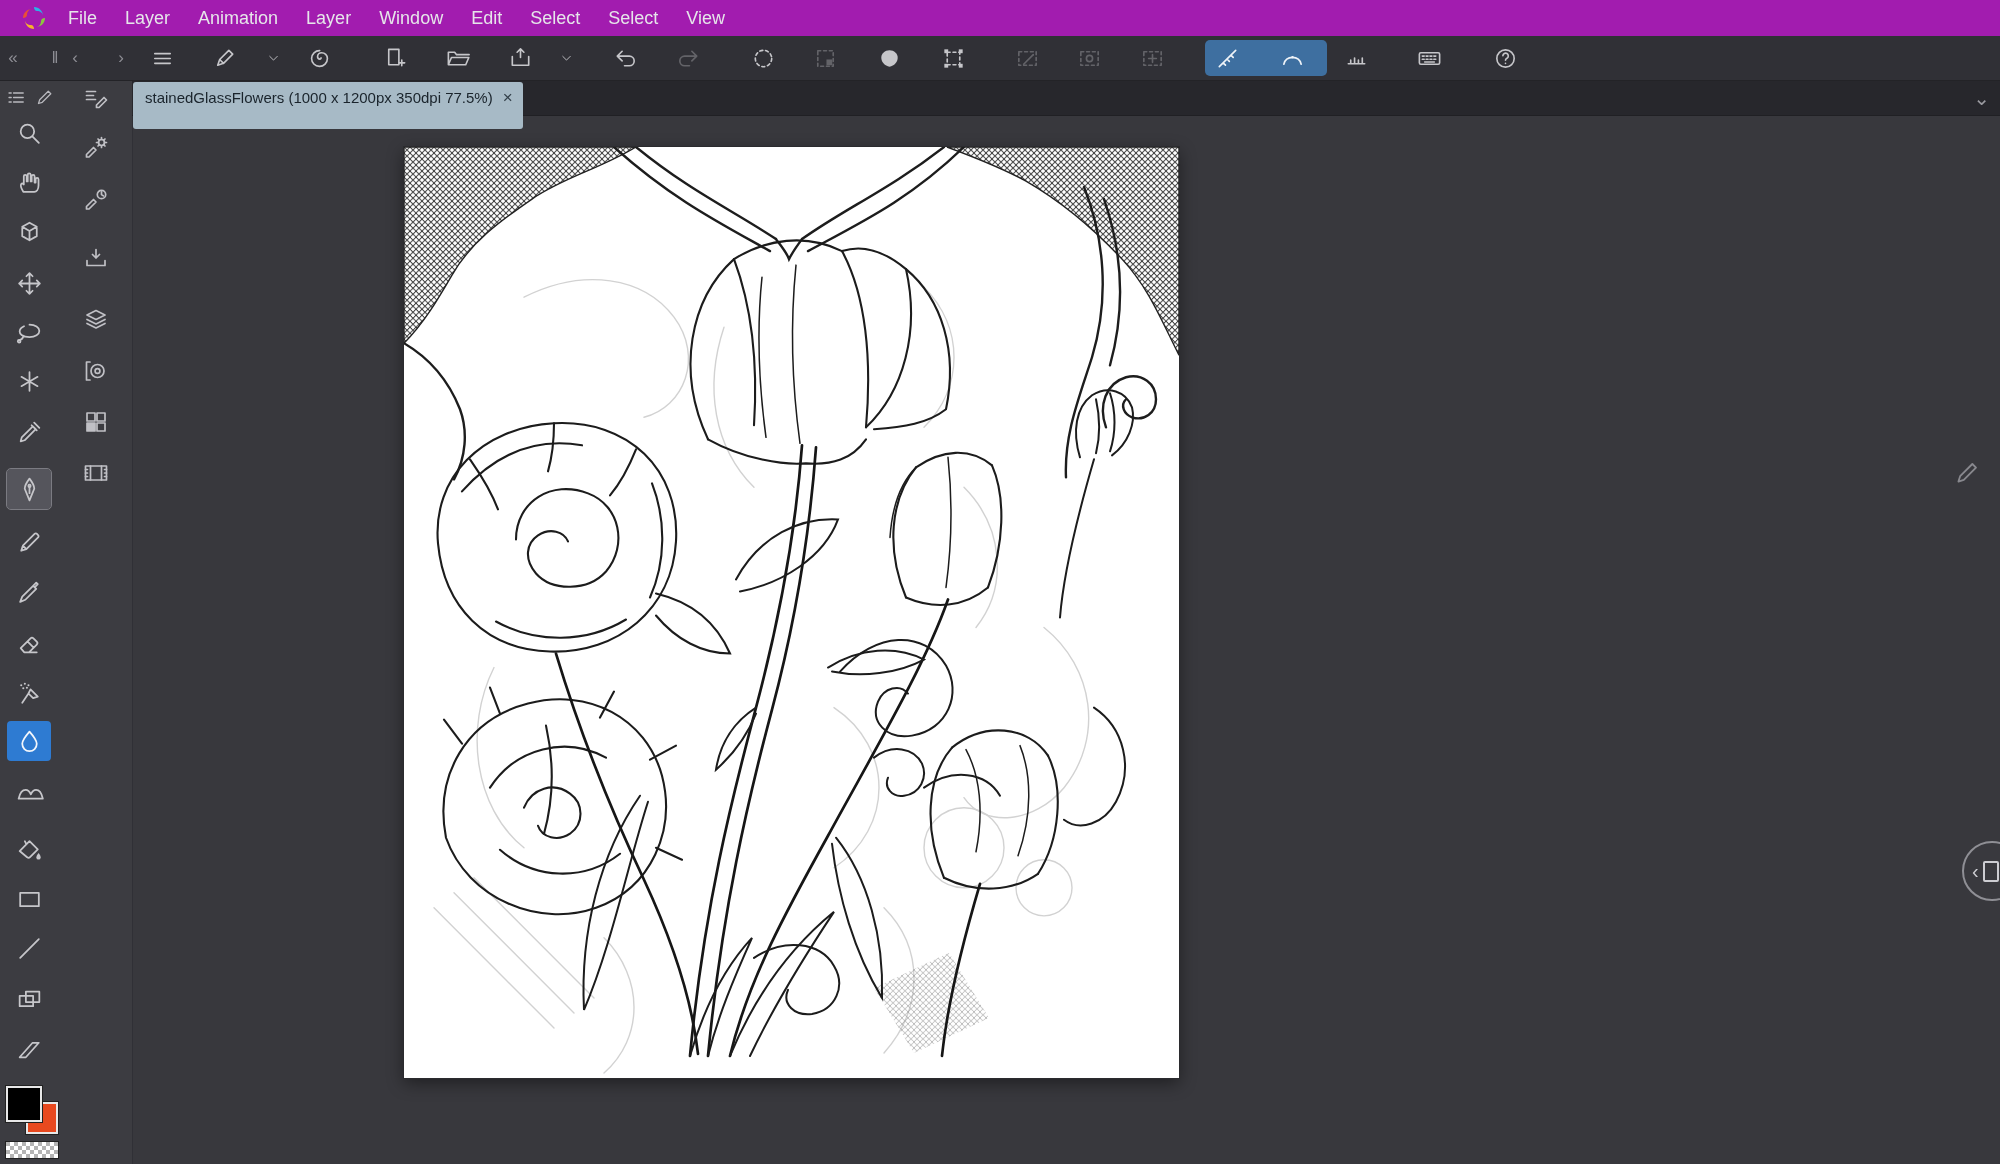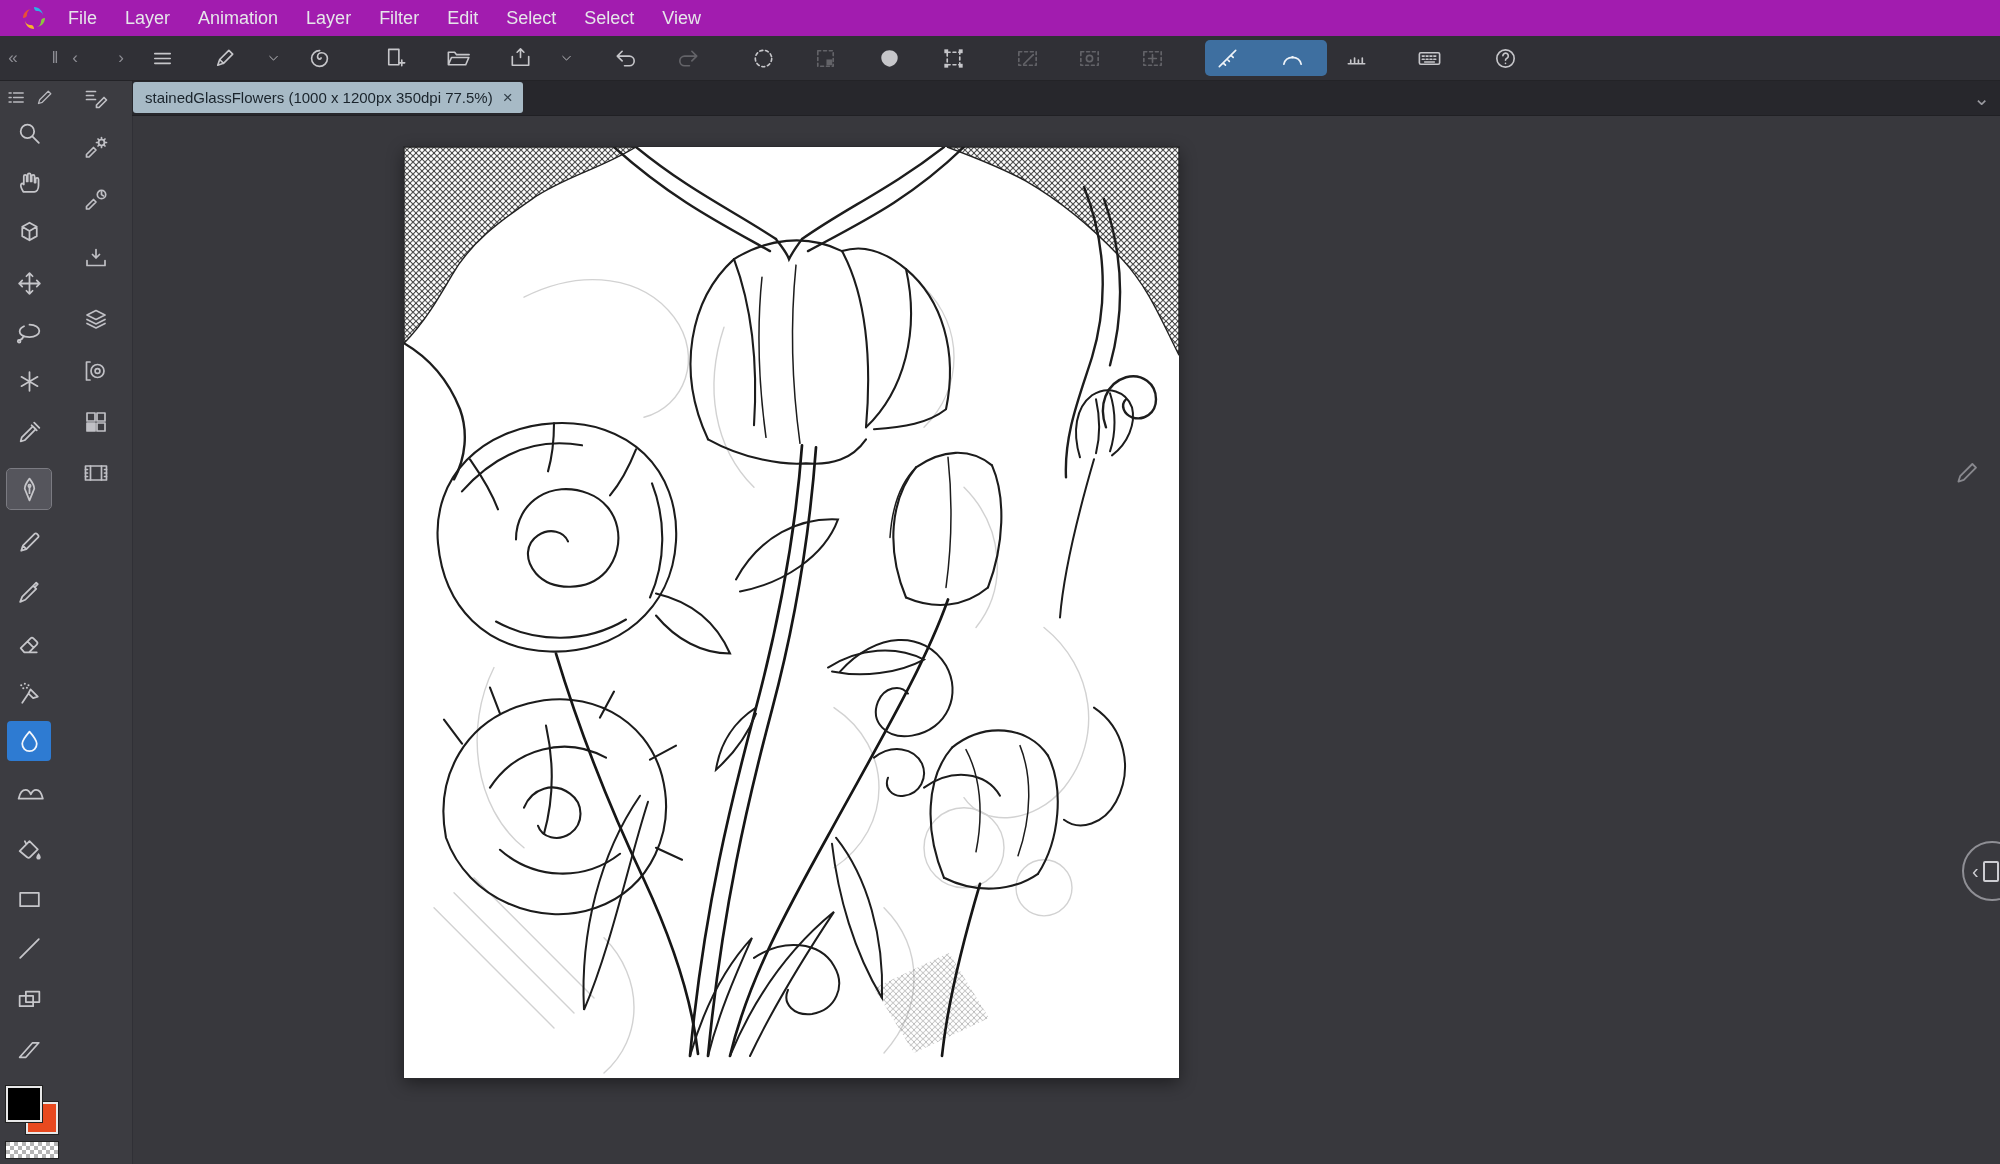--- a/index.html
+++ b/index.html
@@ -26,21 +26,21 @@
   .btn svg{width:27px;height:27px;}
   .btn.dim{opacity:.34;}
   .btn.onblue{color:#eef3f8;}
   .chev{position:absolute;top:4px;width:20px;height:36px;color:#c6c6ca;display:flex;align-items:center;justify-content:center;}
   .chev svg{width:15px;height:15px;}
   .navglyph{position:absolute;top:36px;height:44px;display:flex;align-items:center;justify-content:center;
             color:#8d8d94;font-size:17px;width:26px;z-index:6;}
   .pill{position:absolute;left:1205px;top:40px;width:122px;height:36px;background:#3e6fa0;border-radius:5px;z-index:5;}
   
   .tab{position:absolute;left:1px;top:2px;height:31px;background:#a7bac6;border-radius:3px;
-       display:flex;align-items:center;padding:0 10px 0 12px;color:#1a242c;font-size:15px;}
+       display:flex;align-items:center;padding:0 10px 16px 12px;color:#1a242c;font-size:15px;}
   .tab .close{margin-left:10px;font-size:17px;color:#33404a;cursor:default;line-height:1;}
   .tab-overflow{position:absolute;right:10px;top:0;height:35px;display:flex;align-items:center;color:#9a9aa0;font-size:20px;}
   
   .tbtn{position:absolute;left:7px;width:44px;height:40px;border-radius:4px;color:#c6c6ca;
         display:flex;align-items:center;justify-content:center;}
   .tbtn svg{width:29px;height:29px;}
   .tbtn.sel{background:#55555c;outline:1px solid #7b7b82;}
   .tbtn.blue{background:#2e7bd2;color:#f2f6fb;}
   .minibtn{position:absolute;width:26px;height:26px;color:#b9b9be;display:flex;align-items:center;justify-content:center;}
   .minibtn svg{width:21px;height:21px;}
@@ -75,21 +75,21 @@
           <path d="M24,13c0,5-4,9-9,9c3,0,5-3,5-6c0-2,2-3,4-3z" fill="#8dc63f"></path>
           <path d="M13,24c-5,0-9-4-9-9c0,3,3,5,6,5c2,0,3,2,3,4z" fill="#f7b32b"></path>
           <path d="M2,13c0-5,4-9,9-9C8,4,6,7,6,10c0,2-2,3-4,3z" fill="#e94f37"></path>
         </g>
       </svg>
     </span>
     <span class="mi">File</span>
     <span class="mi">Layer</span>
     <span class="mi">Animation</span>
     <span class="mi">Layer</span>
-    <span class="mi">Filter</span>
+    <span class="mi">Window</span>
     <span class="mi">Edit</span>
     <span class="mi">Select</span>
     <span class="mi">Select</span>
     <span class="mi">View</span>
   </header>
 
   <div class="toolbar"></div>
   <span class="navglyph" style="left:0px">«</span>
   <span class="navglyph" style="left:42px">‖</span>
   <span class="navglyph" style="left:62px">‹</span>

